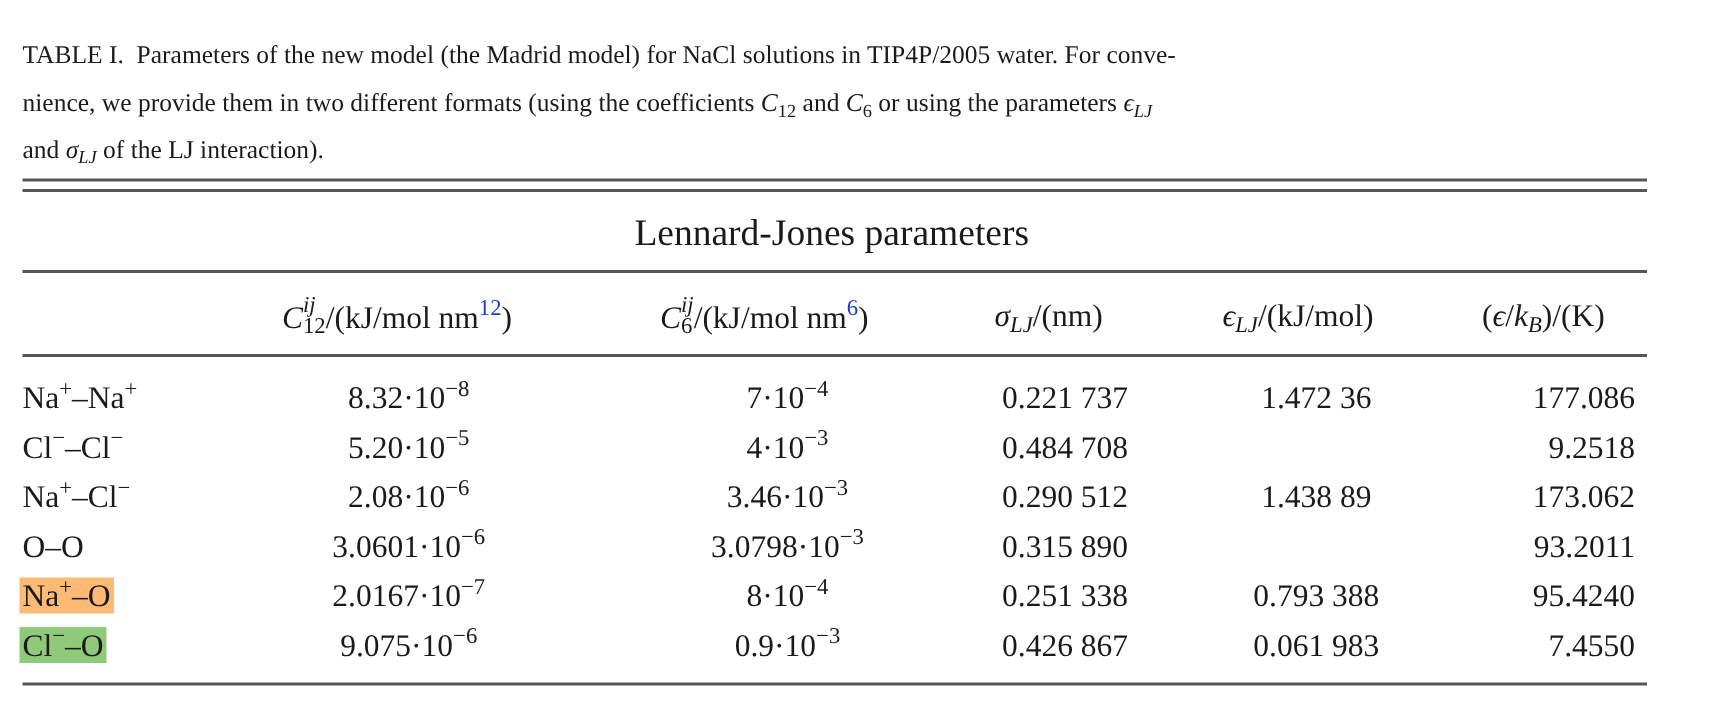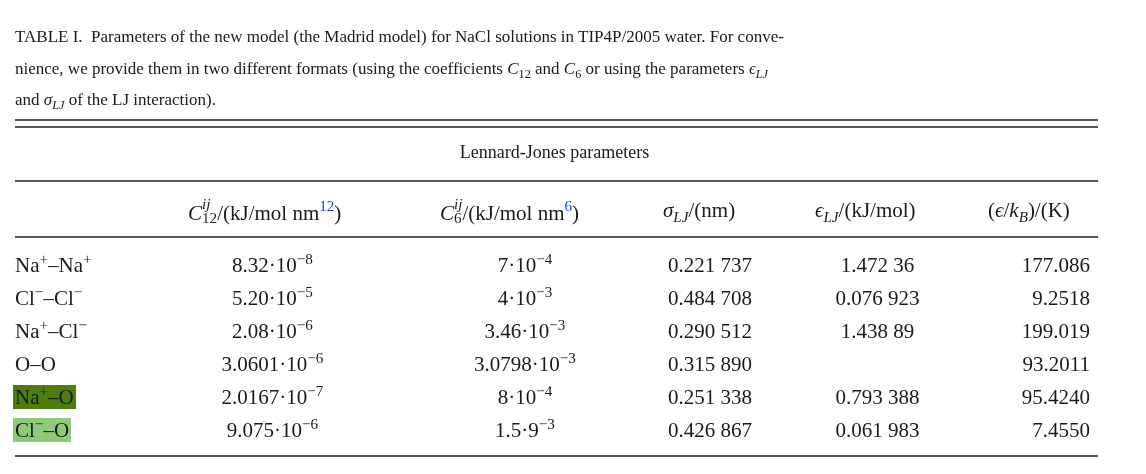--- a/index.html
+++ b/index.html
@@ -6,21 +6,21 @@
   body { width:1146px; height:474px; position:relative; overflow:hidden;
          font-family:"Liberation Serif","DejaVu Serif",serif; color:#1a1a1a; }
   .caption { position:absolute; left:15px; top:21px; width:1085px;
              font-size:17px; line-height:31.5px; text-align:justify; }
   .caption .ln { display:block; white-space:nowrap; }
   i { font-style:italic; }
   sub { font-size:0.72em; vertical-align:-0.3em; line-height:0; }
   sup { font-size:0.72em; vertical-align:0.55em; line-height:0; }
   .rule { position:absolute; left:15px; width:1083px; height:2px; background:#555; }
   .hdr-group { position:absolute; top:142px; left:15px; width:1083px; text-align:center;
-               font-size:18px; }
+               font-size:25px; }
   .hdr-group span { position:relative; left:-2px; }
   .colhdr { position:absolute; top:198px; font-size:21px; white-space:nowrap; }
   .blue { color:#1a3fd6; }
   .row { position:absolute; left:0; width:1130px; height:33px; font-size:21px; }
   .cell { position:absolute; top:0; white-space:nowrap; }
   .c0 { left:15px; }
   .c1 { left:180px; width:185px; text-align:center; }
   .c2 { left:430px; width:190px; text-align:center; }
   .c3 { left:640px; width:140px; text-align:center; }
   .c4 { left:810px; width:135px; text-align:center; }
@@ -62,50 +62,49 @@
   <span class="cell c3">0.221 737</span>
   <span class="cell c4">1.472 36</span>
   <span class="cell c5 mid">177.086</span>
 </div>
 
 <div class="row" style="top:286px;">
   <span class="cell c0"><span>Cl</span><sup>−</sup><span>–Cl</span><sup>−</sup></span>
   <span class="cell c1"><span>5.20·10</span><sup>−5</sup></span>
   <span class="cell c2"><span>4·10</span><sup>−3</sup></span>
   <span class="cell c3">0.484 708</span>
-  <span class="cell c4">0.076 923</span>
   <span class="cell c5">9.2518</span>
 </div>
 
 <div class="row" style="top:319px;">
   <span class="cell c0"><span>Na</span><sup>+</sup><span>–Cl</span><sup>−</sup></span>
   <span class="cell c1"><span>2.08·10</span><sup>−6</sup></span>
   <span class="cell c2"><span>3.46·10</span><sup>−3</sup></span>
   <span class="cell c3">0.290 512</span>
   <span class="cell c4">1.438 89</span>
-  <span class="cell c5 mid">199.019</span>
+  <span class="cell c5 mid">173.062</span>
 </div>
 
 <div class="row" style="top:352px;">
   <span class="cell c0"><span>O</span><sup></sup><span>–O</span><sup></sup></span>
   <span class="cell c1"><span>3.0601·10</span><sup>−6</sup></span>
   <span class="cell c2"><span>3.0798·10</span><sup>−3</sup></span>
   <span class="cell c3">0.315 890</span>
   <span class="cell c5">93.2011</span>
 </div>
 
 <div class="row" style="top:385px;">
-  <span class="cell c0"><span class="hl" style="background: #4d7c0f;"><span>Na</span><sup>+</sup><span>–O</span></span></span>
+  <span class="cell c0"><span class="hl" style="background: #fdba74;"><span>Na</span><sup>+</sup><span>–O</span></span></span>
   <span class="cell c1"><span>2.0167·10</span><sup>−7</sup></span>
   <span class="cell c2"><span>8·10</span><sup>−4</sup></span>
   <span class="cell c3">0.251 338</span>
   <span class="cell c4">0.793 388</span>
   <span class="cell c5">95.4240</span>
 </div>
 
 <div class="row" style="top:418px;">
   <span class="cell c0"><span class="hl" style="background: rgb(143, 201, 122);"><span>Cl</span><sup>−</sup><span>–O</span></span></span>
   <span class="cell c1"><span>9.075·10</span><sup>−6</sup></span>
-  <span class="cell c2"><span>1.5·9</span><sup>−3</sup></span>
+  <span class="cell c2"><span>0.9·10</span><sup>−3</sup></span>
   <span class="cell c3">0.426 867</span>
   <span class="cell c4">0.061 983</span>
   <span class="cell c5">7.4550</span>
 </div>
 
 </body></html>

